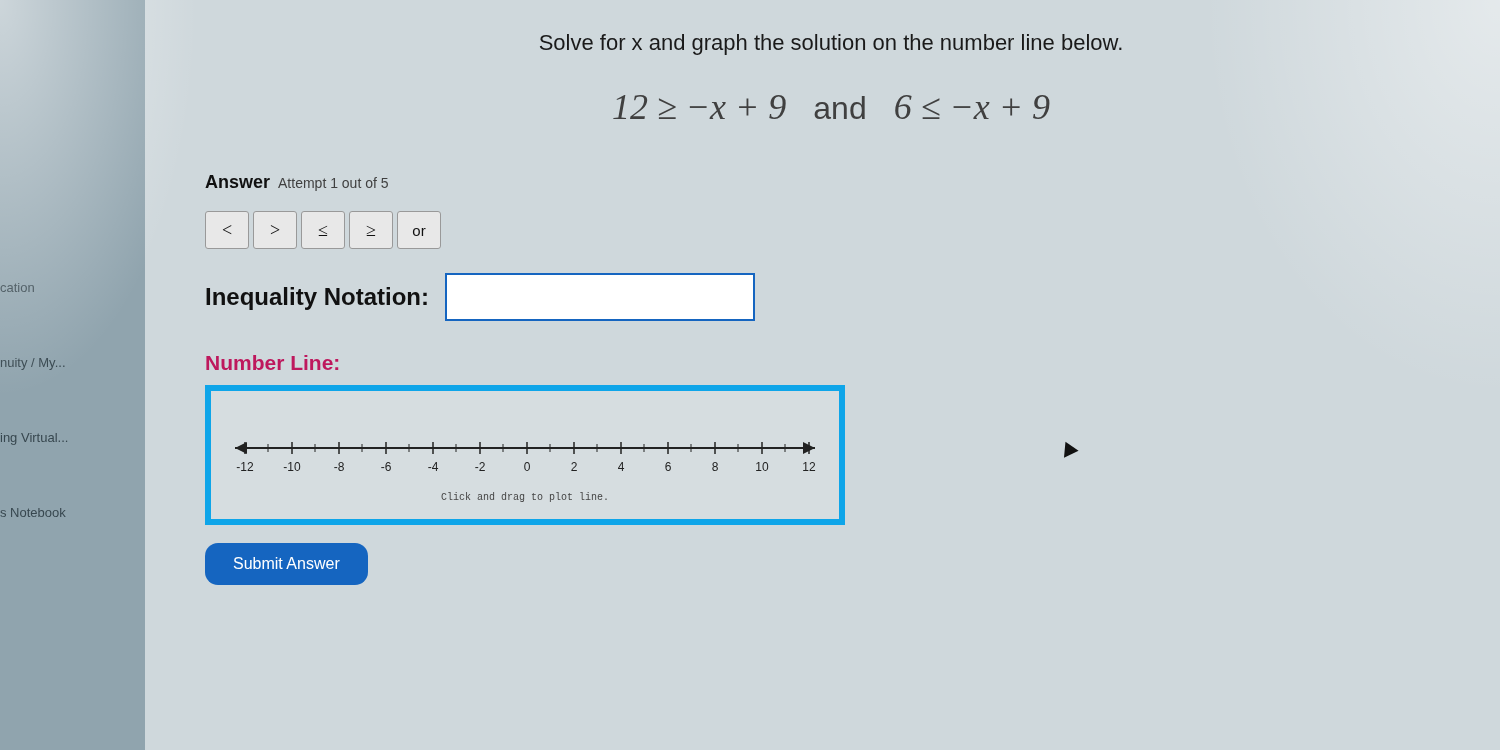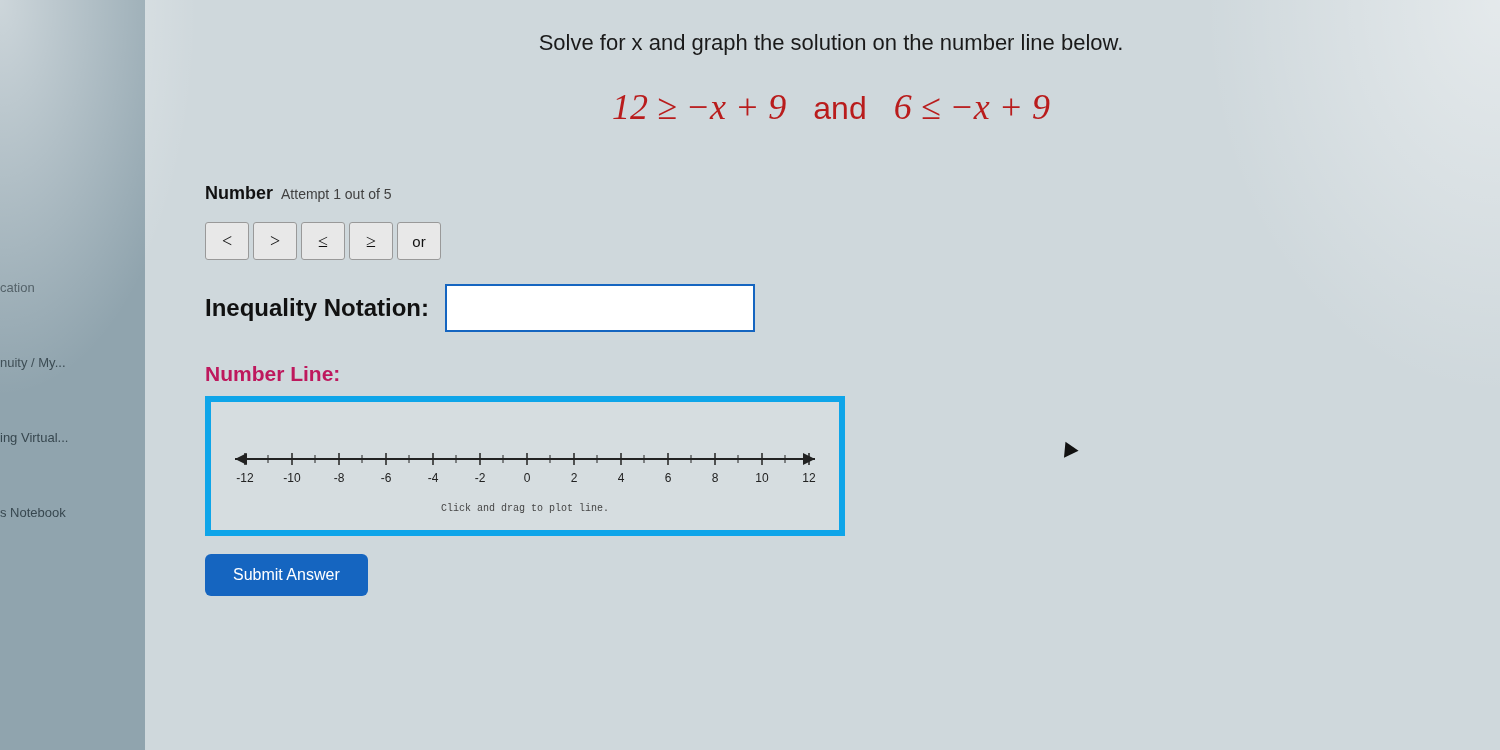--- a/index.html
+++ b/index.html
@@ -66,22 +66,22 @@
       color: #1a1a1a;
       text-align: center;
       margin-bottom: 30px;
       font-family: Arial, sans-serif;
       font-weight: normal;
     }
 
     .math-expression {
       font-size: 36px;
       text-align: center;
-      color: #b91c1c;
-      margin-bottom: 55px;
+      color: #404040;
+      margin-bottom: 44px;
       font-family: 'Times New Roman', serif;
       font-style: italic;
     }
 
     .answer-section {
       margin-top: 10px;
     }
 
     .answer-header {
       font-size: 18px;
@@ -184,21 +184,21 @@
 
     .submit-btn {
       margin-top: 18px;
       background: #1565c0;
       color: white;
       border: none;
       padding: 12px 28px;
       font-size: 16px;
       font-family: Arial, sans-serif;
       cursor: pointer;
-      border-radius: 6px;
+      border-radius: 13px;
     }
 
     
     .cursor {
       position: absolute;
       top: 445px;
       left: 1060px;
       width: 0;
       height: 0;
       border-left: 8px solid transparent;
@@ -228,21 +228,21 @@
 
   <div class="math-expression">
     <span>12 ≥ −<i>x</i> + 9</span>
     &nbsp;&nbsp;<span style="font-style:normal; font-family: Arial, sans-serif; font-size:32px;">and</span>&nbsp;&nbsp;
     <span>6 ≤ −<i>x</i> + 9</span>
   </div>
 
   <div class="answer-section">
 
     <div class="answer-header-row">
-      <span class="answer-header">Number</span>
+      <span class="answer-header">Answer</span>
       <span class="attempt-text">Attempt 1 out of 5</span>
     </div>
 
     
     <div class="symbol-buttons">
       <button class="sym-btn">&lt;</button>
       <button class="sym-btn">&gt;</button>
       <button class="sym-btn">≤</button>
       <button class="sym-btn">≥</button>
       <button class="sym-btn" style="font-family:Arial,sans-serif;font-size:15px;font-style:normal;">or</button>

